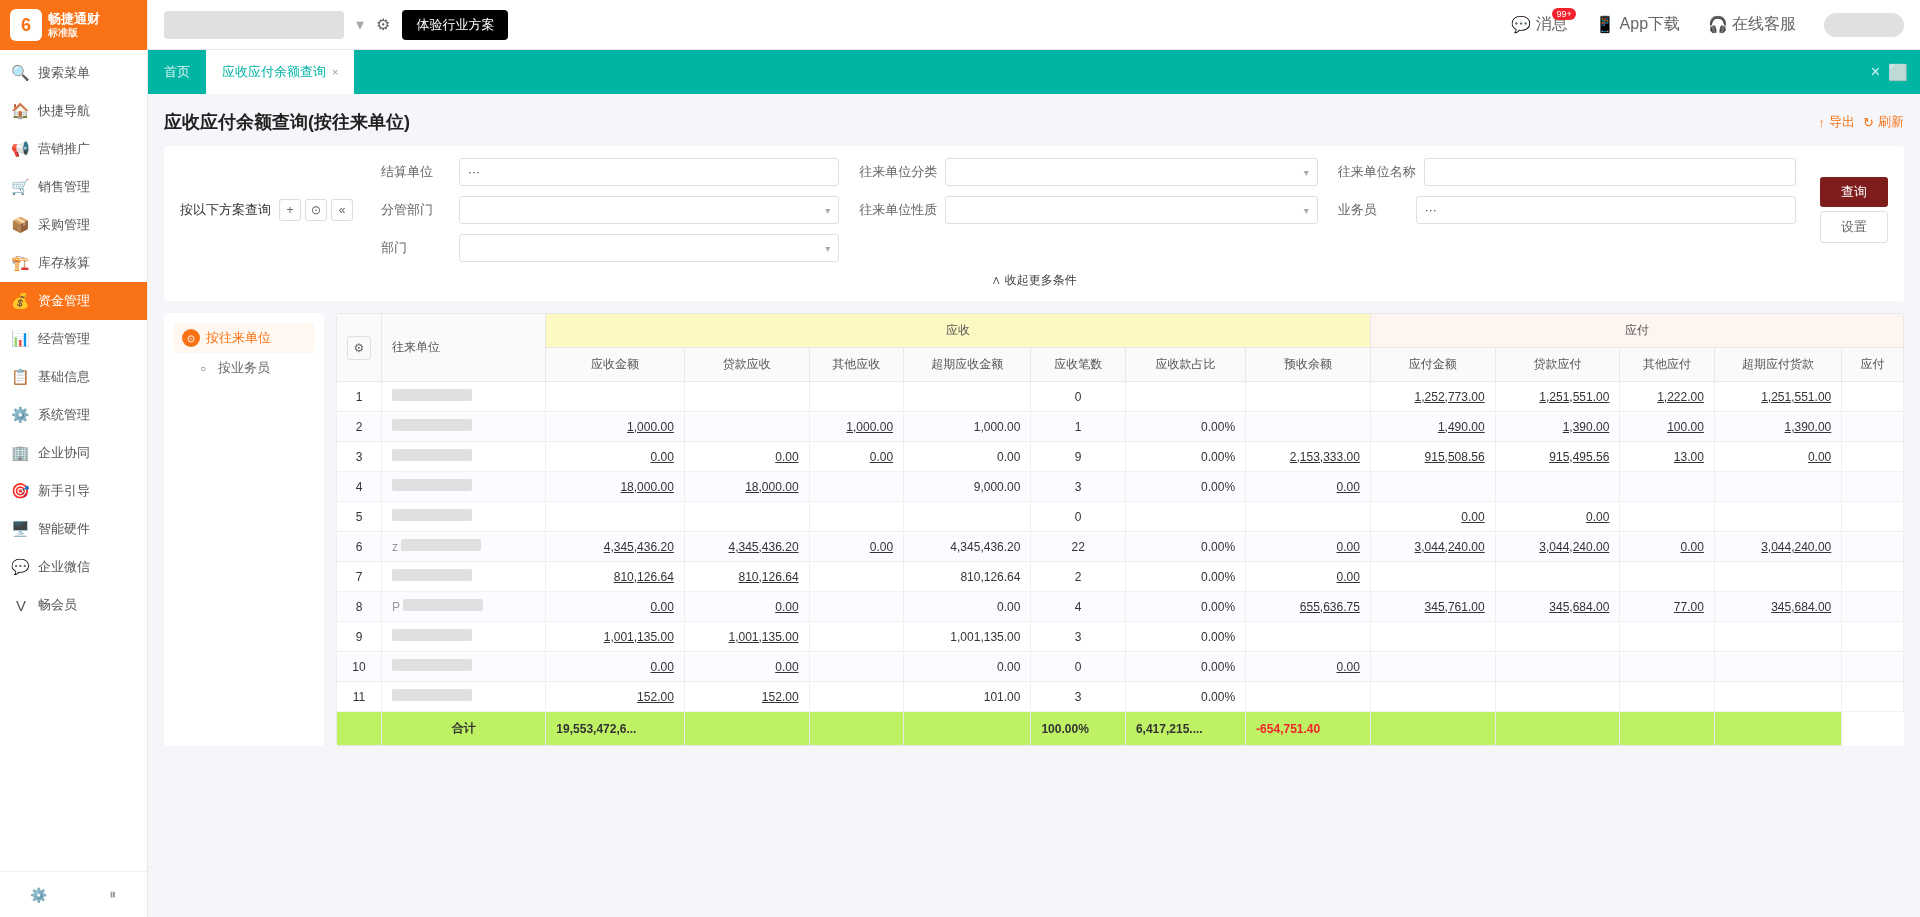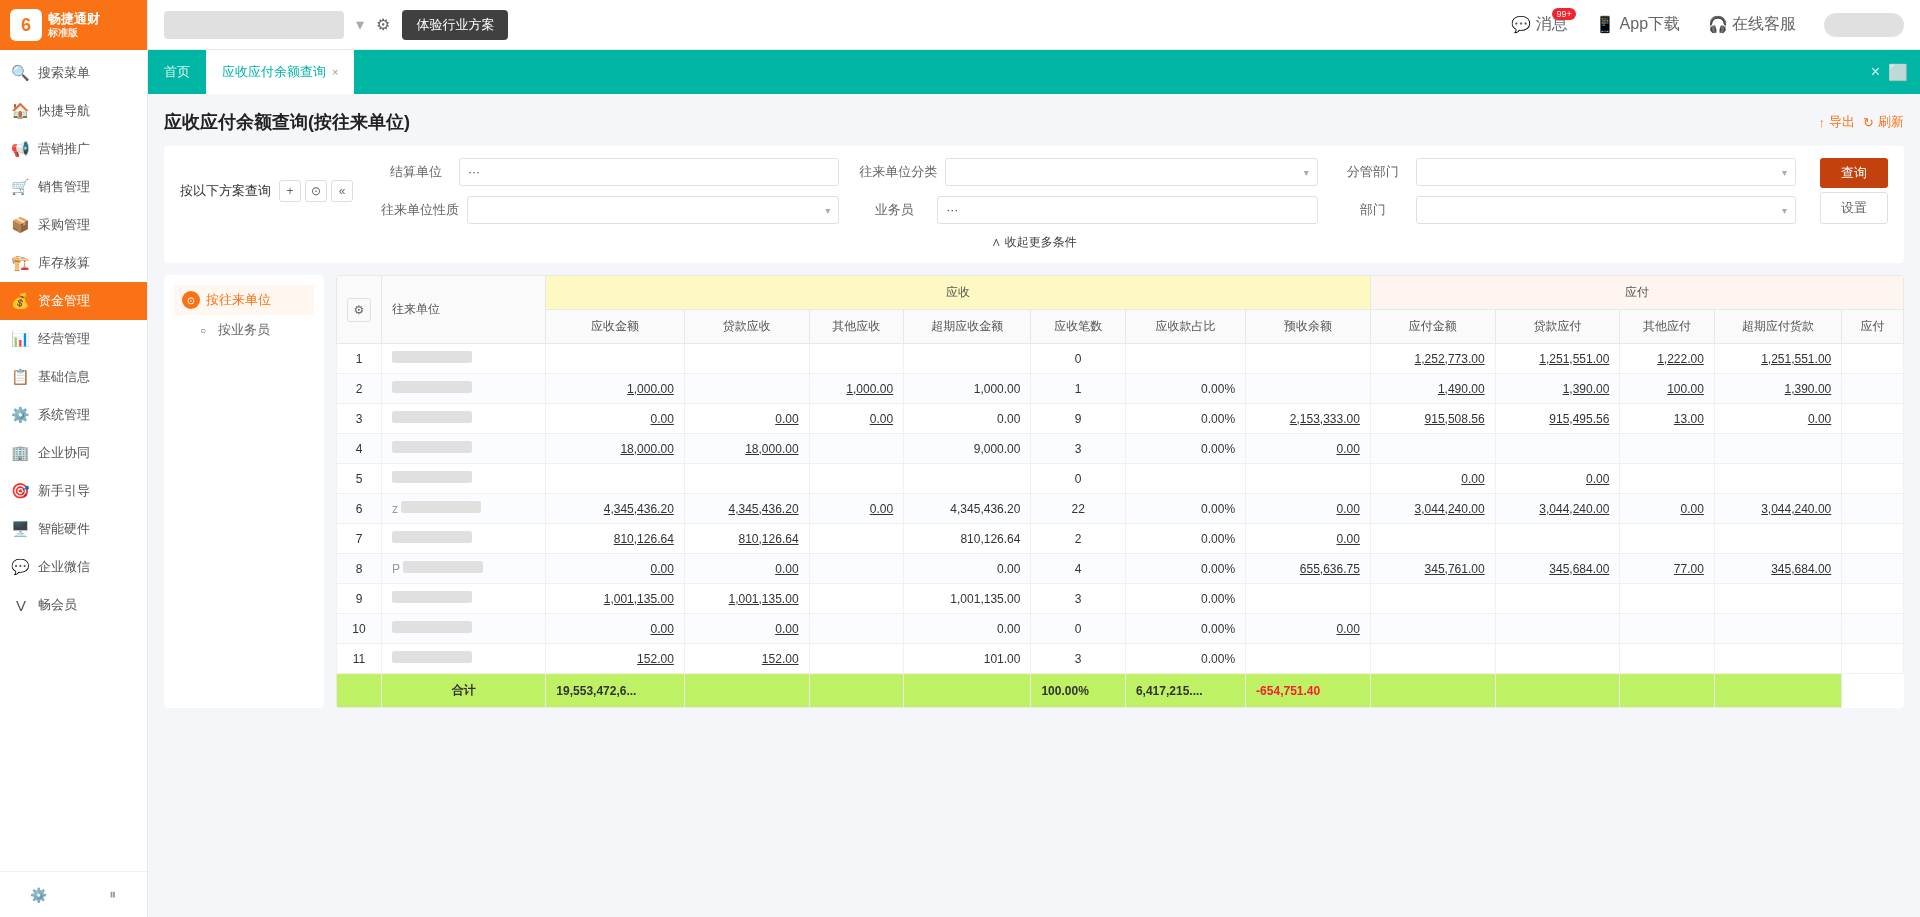--- a/index.html
+++ b/index.html
@@ -20,21 +20,21 @@
     .sidebar-item .s-icon { width: 18px; height: 18px; margin-right: 8px; display: flex; align-items: center; justify-content: center; font-size: 15px; }
 
     .sidebar-bottom { padding: 8px 0; border-top: 1px solid #f0f0f0; display: flex; align-items: center; justify-content: space-around; }
     .sidebar-bottom-btn { padding: 6px 10px; cursor: pointer; color: #999; font-size: 14px; }
 
     
     .main-area { flex: 1; display: flex; flex-direction: column; overflow: hidden; }
 
     
     .topbar { height: 50px; background: #fff; border-bottom: 1px solid #e8e8e8; display: flex; align-items: center; padding: 0 16px; gap: 12px; }
-    .btn-orange-outline { background: #404040; color: #fff; border: none; border-radius: 4px; padding: 6px 14px; cursor: pointer; font-size: 13px; }
+    .btn-orange-outline { background: #000000; color: #fff; border: none; border-radius: 4px; padding: 6px 14px; cursor: pointer; font-size: 13px; }
     .topbar-icon { font-size: 16px; color: #666; cursor: pointer; position: relative; }
     .badge-red { background: #f5222d; color: #fff; font-size: 9px; padding: 1px 4px; border-radius: 8px; position: absolute; top: -6px; right: -8px; }
     .gear-icon { font-size: 16px; color: #666; cursor: pointer; }
 
     
     .tab-bar { background: #00b5a3; display: flex; align-items: center; padding: 0; height: 44px; }
     .tab-item { padding: 0 16px; height: 100%; display: flex; align-items: center; cursor: pointer; font-size: 13px; color: rgba(255,255,255,0.85); }
     .tab-item.active { background: #fff; color: #00b5a3; font-weight: 500; }
     .tab-item .tab-close { margin-left: 6px; color: #999; font-size: 11px; }
     .tab-bar-right { margin-left: auto; display: flex; align-items: center; gap: 8px; padding-right: 12px; }
@@ -49,29 +49,29 @@
     .page-header-actions { display: flex; gap: 8px; }
     .btn-link { background: none; border: none; color: #f97316; cursor: pointer; font-size: 13px; display: flex; align-items: center; gap: 4px; }
 
     
     .filter-area { background: #fff; border-radius: 4px; padding: 12px 16px; margin-bottom: 12px; }
     .filter-row1 { display: flex; align-items: center; gap: 8px; margin-bottom: 10px; }
     .filter-label { color: #333; font-size: 13px; }
     .filter-icons { display: flex; gap: 4px; }
     .filter-icon-btn { width: 22px; height: 22px; border: 1px solid #ddd; border-radius: 3px; cursor: pointer; display: flex; align-items: center; justify-content: center; color: #666; font-size: 12px; }
     .filter-field { display: flex; align-items: center; gap: 8px; }
-    .filter-field-label { color: #666; font-size: 13px; white-space: nowrap; min-width: 70px; text-align: center; }
+    .filter-field-label { color: #666; font-size: 13px; white-space: nowrap; min-width: 70px; text-align: left; }
     .filter-input { flex: 1; height: 28px; border: 1px solid #e0e0e0; border-radius: 3px; padding: 0 8px; font-size: 12px; color: #333; display: flex; align-items: center; justify-content: space-between; cursor: pointer; background: #fff; }
     .filter-input .arrow { color: #aaa; font-size: 10px; }
 
     .filter-collapse { text-align: center; margin-top: 8px; color: #404040; cursor: pointer; font-size: 12px; }
 
     
     .query-buttons { display: flex; flex-direction: column; gap: 4px; margin-left: 16px; }
-    .btn-query { background: #c2410c; color: #fff; border: none; border-radius: 3px; padding: 6px 20px; cursor: pointer; font-size: 13px; }
+    .btn-query { background: #7f1d1d; color: #fff; border: none; border-radius: 3px; padding: 6px 20px; cursor: pointer; font-size: 13px; }
     .btn-settings { background: #fff; color: #666; border: 1px solid #e0e0e0; border-radius: 3px; padding: 6px 20px; cursor: pointer; font-size: 13px; }
 
     
     .content-area { display: flex; gap: 12px; }
     .left-panel { width: 160px; background: #fff; border-radius: 4px; padding: 10px; flex-shrink: 0; }
     .left-panel-item { display: flex; align-items: center; gap: 6px; padding: 6px 8px; cursor: pointer; border-radius: 3px; font-size: 13px; color: #333; }
     .left-panel-item.active { background: #fff7f0; color: #f97316; }
     .left-panel-item .item-icon { width: 18px; height: 18px; border-radius: 50%; display: flex; align-items: center; justify-content: center; font-size: 11px; }
     .left-panel-item.active .item-icon { background: #f97316; color: #fff; }
     .left-panel-item.sub { padding-left: 20px; color: #666; }
@@ -245,20 +245,24 @@
             <div class="filter-input">
               <span>···</span>
             </div>
           </div>
           <div class="filter-field">
             <span class="filter-field-label">往来单位分类</span>
             <div class="filter-input">
               <span></span>
                 <span class="arrow">▾</span>
             </div>
+          </div>
+          <div class="filter-field">
+            <span class="filter-field-label">往来单位名称</span>
+            <div class="filter-input"></div>
           </div>
 
           <div class="filter-field">
             <span class="filter-field-label">分管部门</span>
             <div class="filter-input">
               <span></span>
                 <span class="arrow">▾</span>
             </div>
           </div>
           <div class="filter-field">

